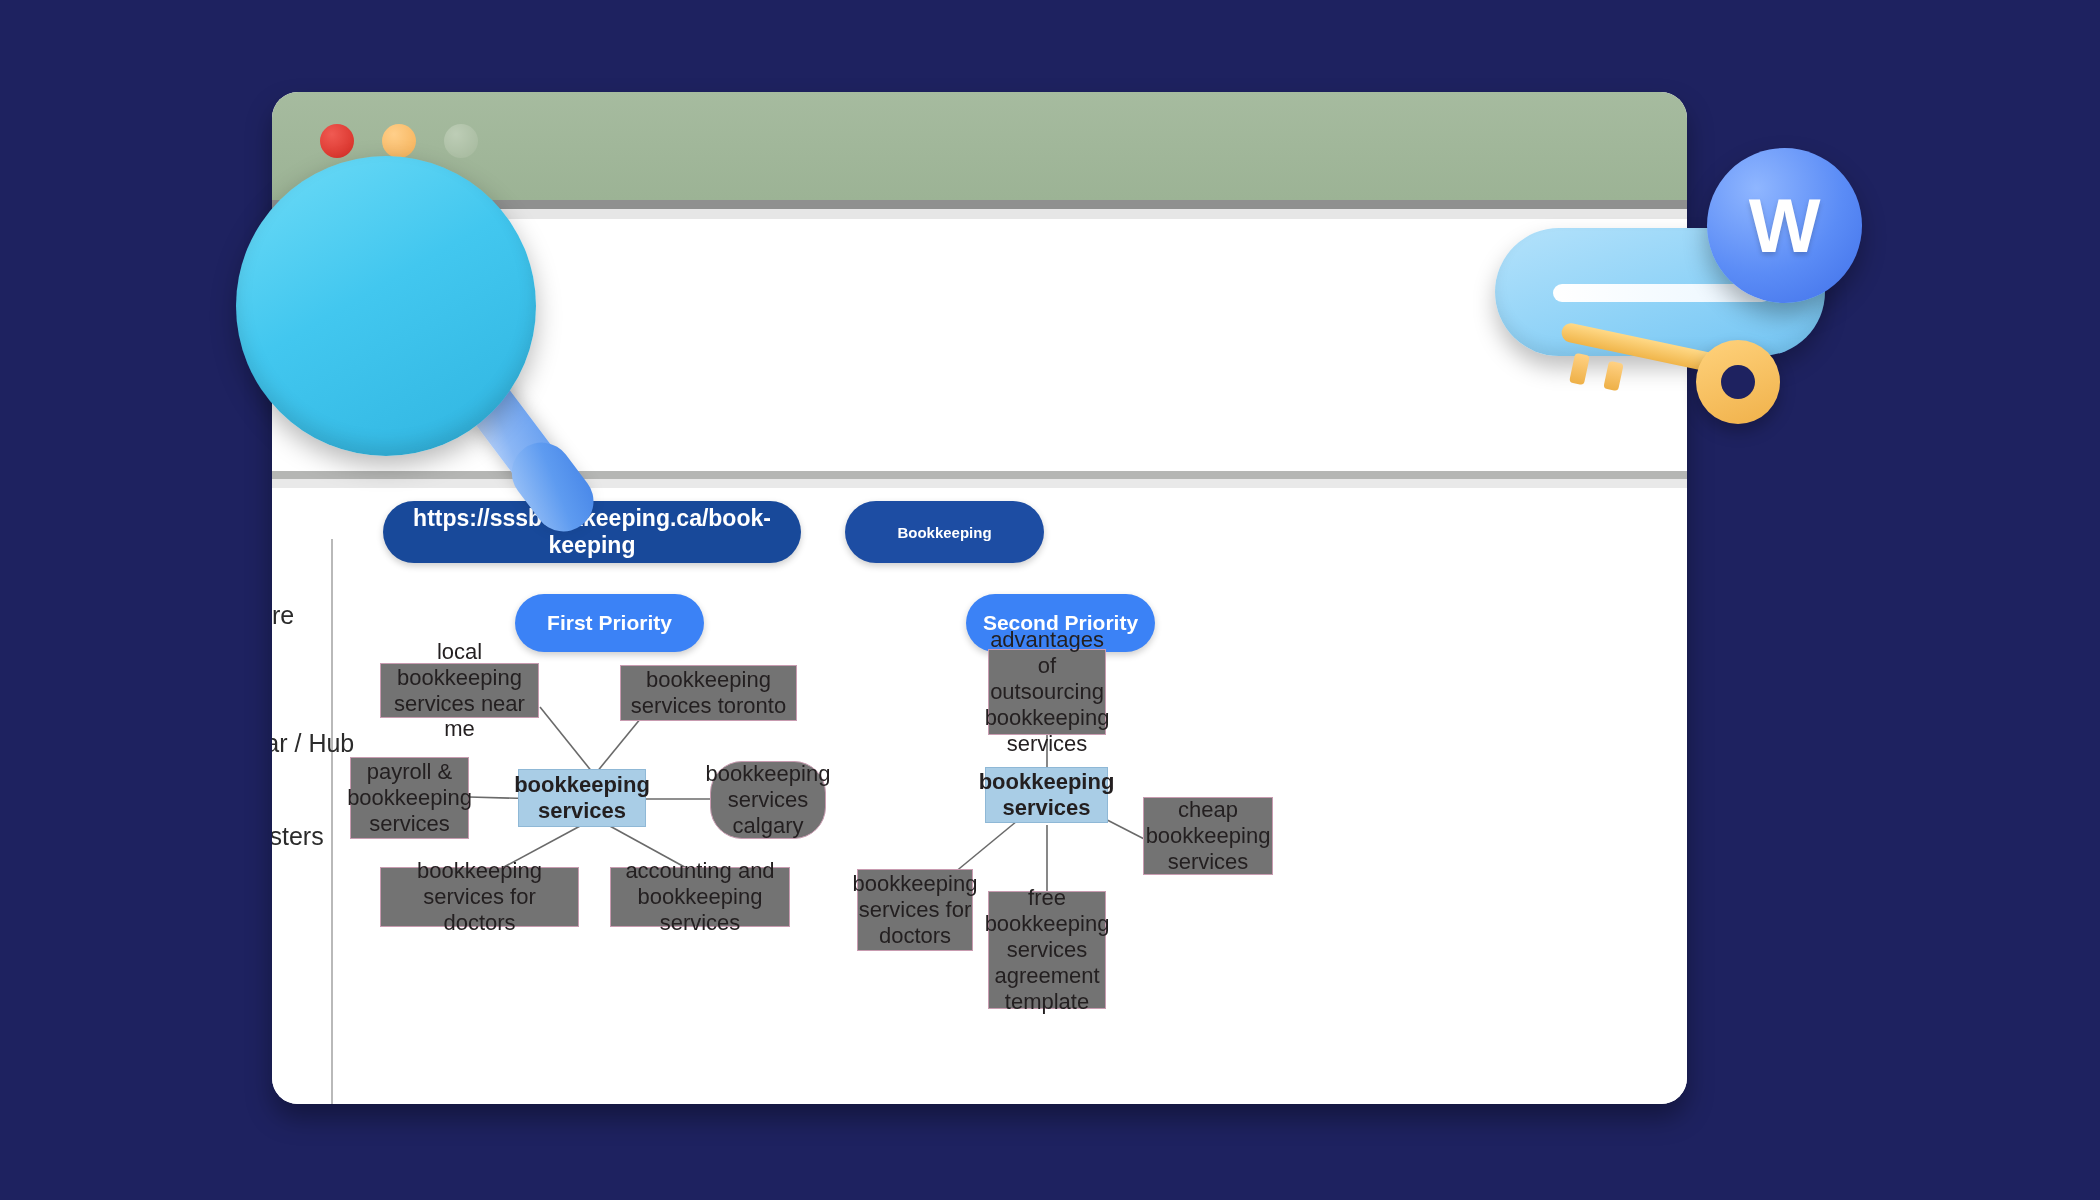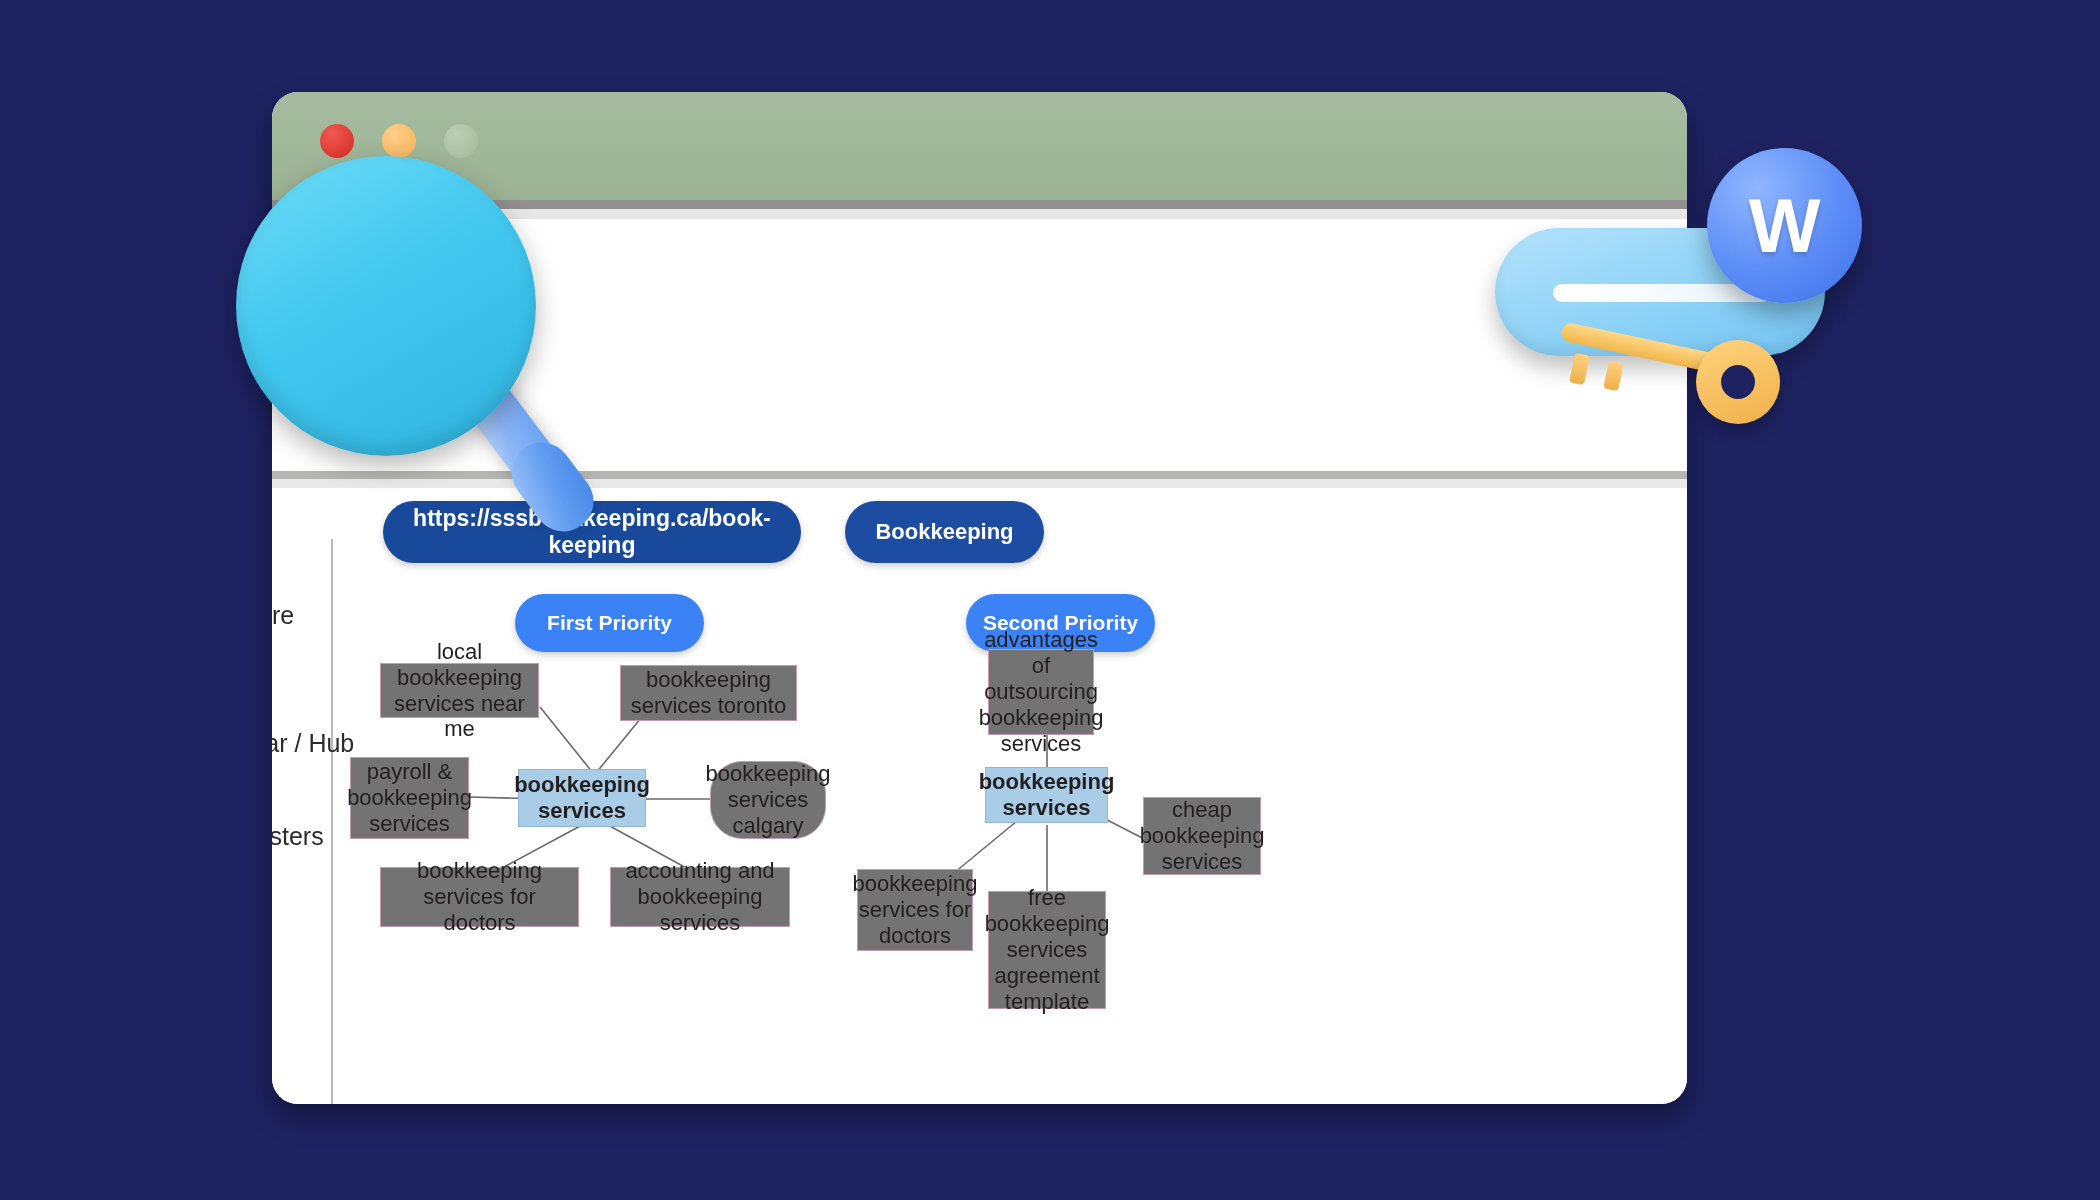--- a/index.html
+++ b/index.html
@@ -54,21 +54,21 @@
     position:absolute;color:#2b2b2b;font-size:25px;white-space:nowrap;
   }
 
   
   .pill{
     position:absolute;display:flex;align-items:center;justify-content:center;
     color:#fff;border-radius:60px;font-weight:bold;text-align:center;
     box-shadow:0 3px 7px rgba(0,0,0,.2);
   }
   .pill.url{background:#18499a;font-size:23px;}
-  .pill.topic{background:#1d4da3;font-size:22px;}
+  .pill.topic{background:#1d4da3;font-size:15px;}
   .pill.prio{background:#3b82f6;font-size:21px;}
 
   
   .node{
     position:absolute;display:flex;align-items:center;justify-content:center;
     text-align:center;color:#231f20;font-size:22px;line-height:1.18;
     border:1px solid #c89bb0;box-sizing:border-box;padding:4px 6px;
   }
   .node.kw{background:#737373;}
   .node.hub{background:#a9cde6;border-color:#8fb8d6;font-weight:bold;}
@@ -194,23 +194,23 @@
         </svg>
 
         <div class="node kw" style="left:108px;top:168px;width:159px;height:55px;">local bookkeeping services near me</div>
         <div class="node kw" style="left:348px;top:170px;width:177px;height:56px;padding-left:6px;">bookkeeping services toronto</div>
         <div class="node kw" style="left:78px;top:262px;width:119px;height:82px;">payroll &amp; bookkeeping services</div>
         <div class="node hub" style="left:246px;top:274px;width:128px;height:58px;">bookkeeping services</div>
         <div class="node kw" style="left:438px;top:266px;width:116px;height:78px;border-radius:32px;">bookkeeping services calgary</div>
         <div class="node kw" style="left:108px;top:372px;width:199px;height:60px;">bookkeeping services for doctors</div>
         <div class="node kw" style="left:338px;top:372px;width:180px;height:60px;">accounting and bookkeeping services</div>
 
-        <div class="node kw" style="left:716px;top:154px;width:106px;height:86px;">advantages of outsourcing bookkeeping services</div>
+        <div class="node kw" style="left:716px;top:154px;width:118px;height:86px;">advantages of outsourcing bookkeeping services</div>
         <div class="node hub" style="left:713px;top:272px;width:123px;height:56px;">bookkeeping services</div>
-        <div class="node kw" style="left:871px;top:302px;width:118px;height:78px;">cheap bookkeeping services</div>
+        <div class="node kw" style="left:871px;top:302px;width:130px;height:78px;">cheap bookkeeping services</div>
         <div class="node kw" style="left:585px;top:374px;width:116px;height:82px;">bookkeeping services for doctors</div>
         <div class="node kw" style="left:716px;top:396px;width:118px;height:118px;">free bookkeeping services agreement template</div>
 
       </div>
     </div>
   </div>
 
   <div class="magnifier">
     <div class="mag-handle">
       <div class="mag-grip"></div>

